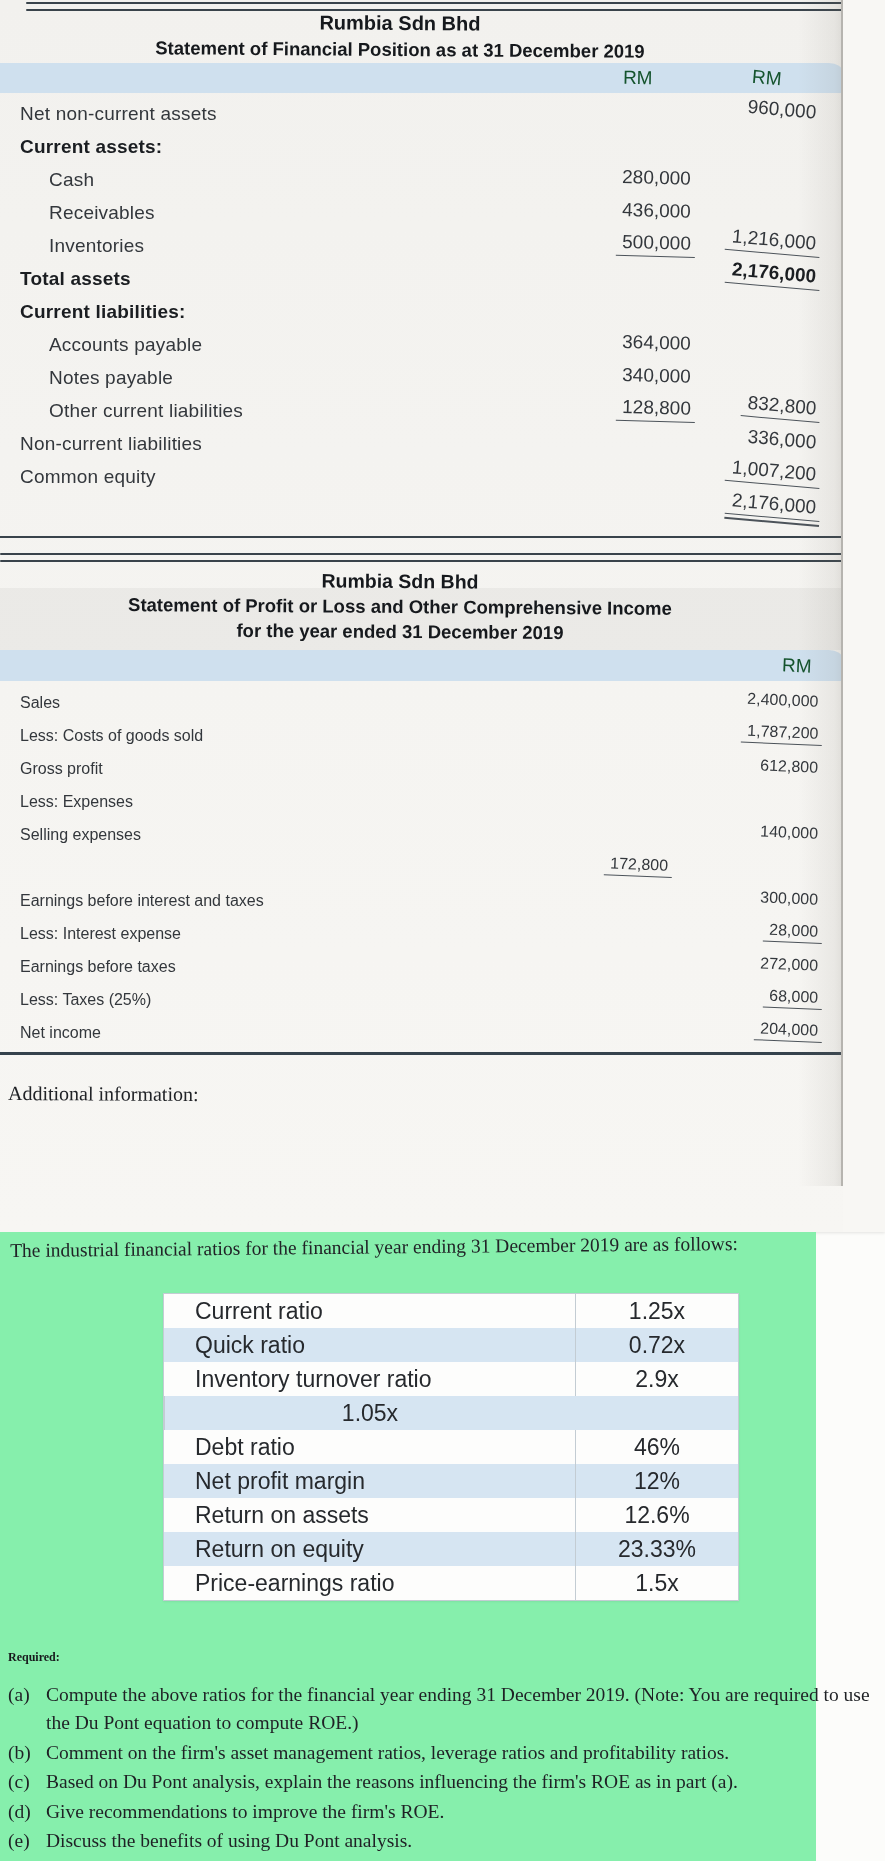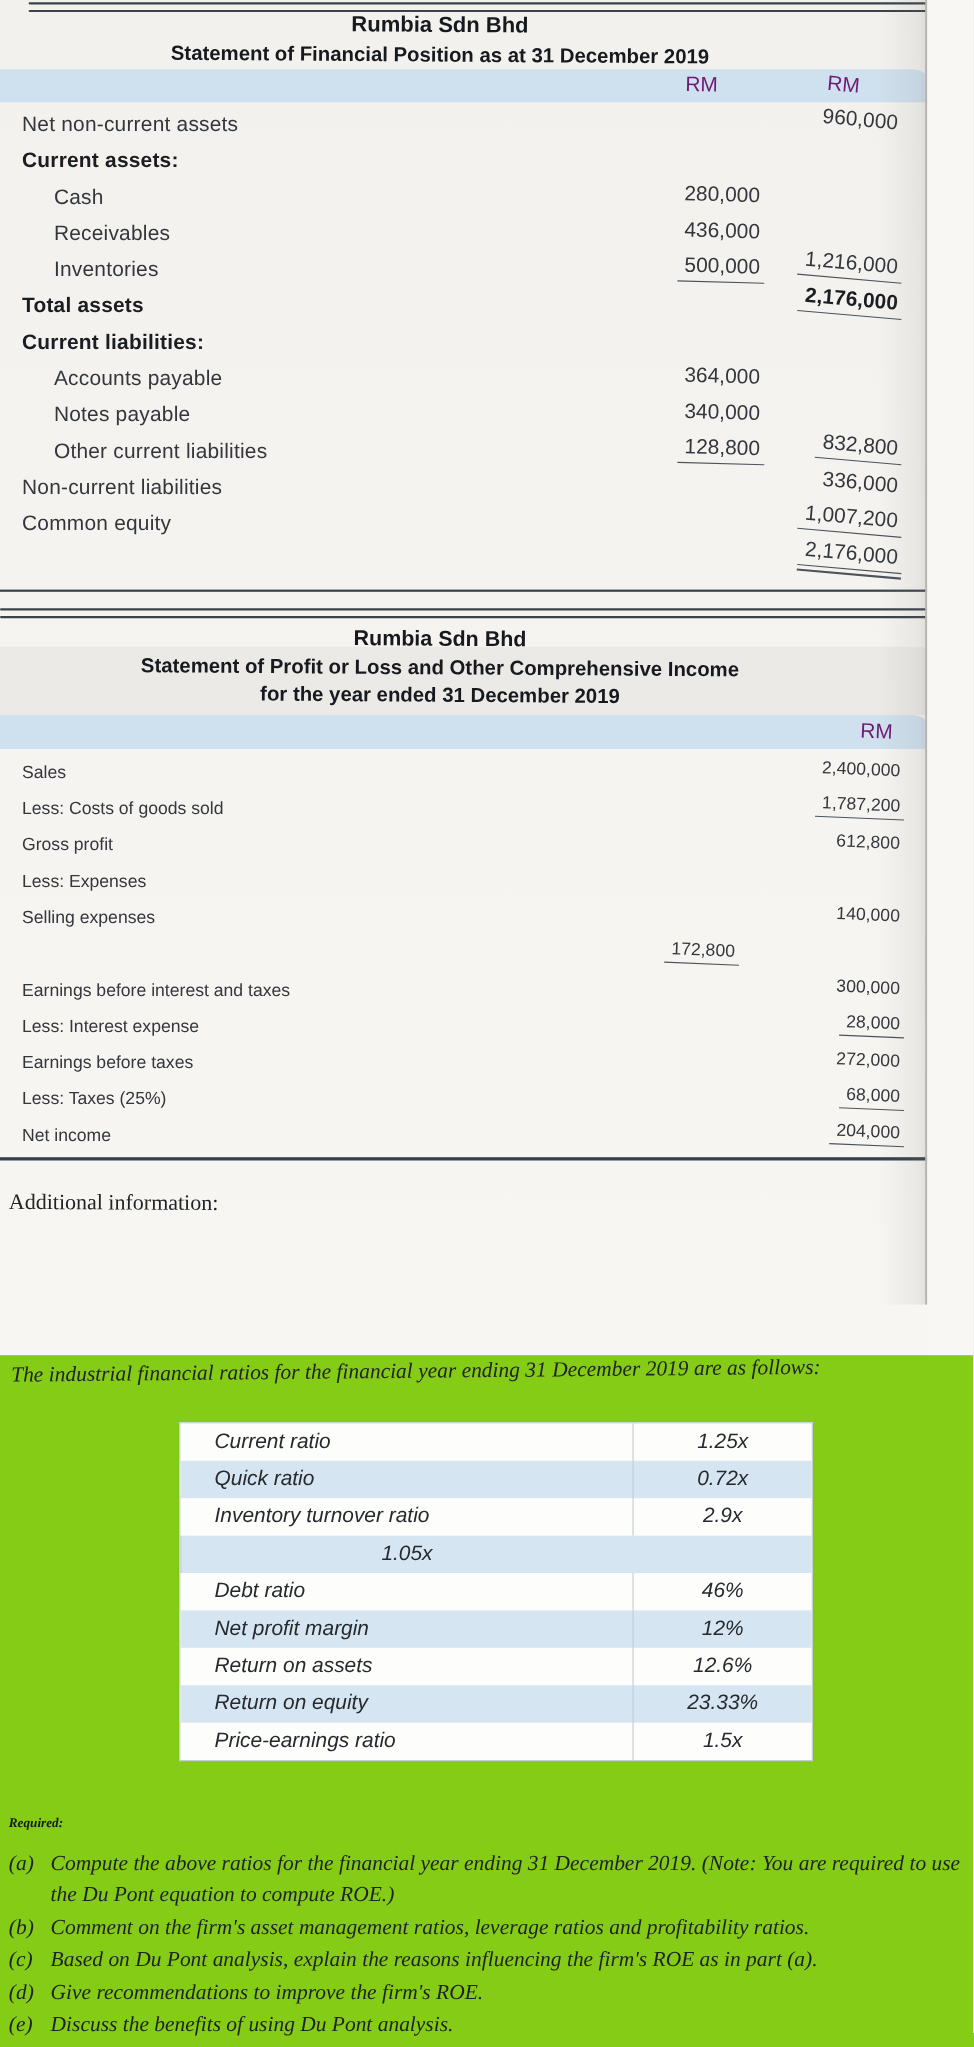--- a/index.html
+++ b/index.html
@@ -31,21 +31,21 @@
   .t1-title   { top:39px;  font-size:18.5px; }
   .t2-shade   { position:absolute; left:0; top:588px; width:843px; height:62px; background:rgba(150,150,145,0.10); }
   .t2-company { top:570px; font-size:19.5px; }
   .t2-title1  { top:596px; font-size:18.5px; }
   .t2-title2  { top:621px; font-size:18.5px; }
 
   .band { position:absolute; left:0; width:843px; height:30px; background:#cfe0ee;
           border-top-right-radius:14px 9px; }
   .t1-band { top:63px; display:grid; grid-template-columns:1fr 170px 125px; align-items:center; padding-right:23px; width:820px; }
   .t2-band { top:650px; height:31px; text-align:right; }
-  .band-h { font-size:19px; color:#701a75; text-align:right; }
+  .band-h { font-size:19px; color:#14532d; text-align:right; }
   .bh1 { padding-right:42px; } .bh1 span { display:inline-block; transform:rotate(1deg); }
   .bh2 { padding-right:38px; } .bh2 span { display:inline-block; transform:rotate(5deg); }
   .t2-band .band-h { display:inline-block; margin-right:31px; line-height:31px; }
   .t2-band .band-h span { display:inline-block; transform:rotate(2.5deg); }
 
   .t1-rows { position:absolute; top:97px; left:0; width:820px; }
   .srow { display:grid; grid-template-columns:1fr 170px 125px; align-items:center; height:33px;
           font-size:19px; color:#33373c; }
   .srow .slabel { padding-left:20px; letter-spacing:0.2px; white-space:nowrap; }
   .srow.bold { font-weight:bold; color:#1a1d21; }
@@ -69,29 +69,29 @@
 
   .serif { font-family:"Liberation Serif", serif; }
   .add-heading { position:absolute; left:8px; top:1082px; font-size:20px; color:#212327;
                  transform:rotate(0.3deg); transform-origin:0 50%; }
   .add-lines { position:absolute; left:8px; top:1118px; width:700px; }
   .add-line { height:38px; line-height:38px; font-size:20px; color:#212327; transform-origin:0 50%; }
   .add-lines div.add-line:nth-of-type(1) { transform:rotate(0.9deg); }
   .add-lines div.add-line:nth-of-type(2) { transform:rotate(0.7deg); }
 
   
-  .scan2 { position:absolute; left:0; top:1232px; width:885px; height:629px; background:#84cc16;font-style:italic; }
+  .scan2 { position:absolute; left:0; top:1232px; width:816px; height:629px; background:#86efac; }
   .intro { position:absolute; left:10px; top:4px; width:858px; margin:0; font-size:19.5px;
            line-height:29px; text-align:justify; color:#212327; transform:rotate(-0.55deg);
            transform-origin:0 0; }
   .ratio-table { position:absolute; left:163px; top:61px; width:574px;
                  border:1.2px solid #c3ccd3; background:#fdfdfc;
                  box-shadow:0 1px 2px rgba(0,0,0,0.06); }
   .rrow { display:grid; grid-template-columns:1fr 163px; height:34px; align-items:center;
-          font-size:19px; color:#26292d; }
+          font-size:23px; color:#26292d; }
   .ratio-table div.rrow:nth-of-type(even) { background:#d6e5f2; }
   .rrow .rlabel { padding-left:31px; white-space:nowrap; }
   .rrow .rvalue { text-align:center; border-left:1.2px solid #c3ccd3; height:34px; line-height:34px; }
 
   .req-heading { position:absolute; left:8px; top:418px; font-size:12px; font-weight:bold; color:#17191c; }
   .req-items { position:absolute; left:8px; top:449px; width:872px; }
   .req-item { display:flex; margin-bottom:1.5px; font-size:19.5px; line-height:28px; color:#1f2125; }
   .req-key { flex:0 0 38px; width:38px; }
   .req-text { flex:1; }
 </style>

